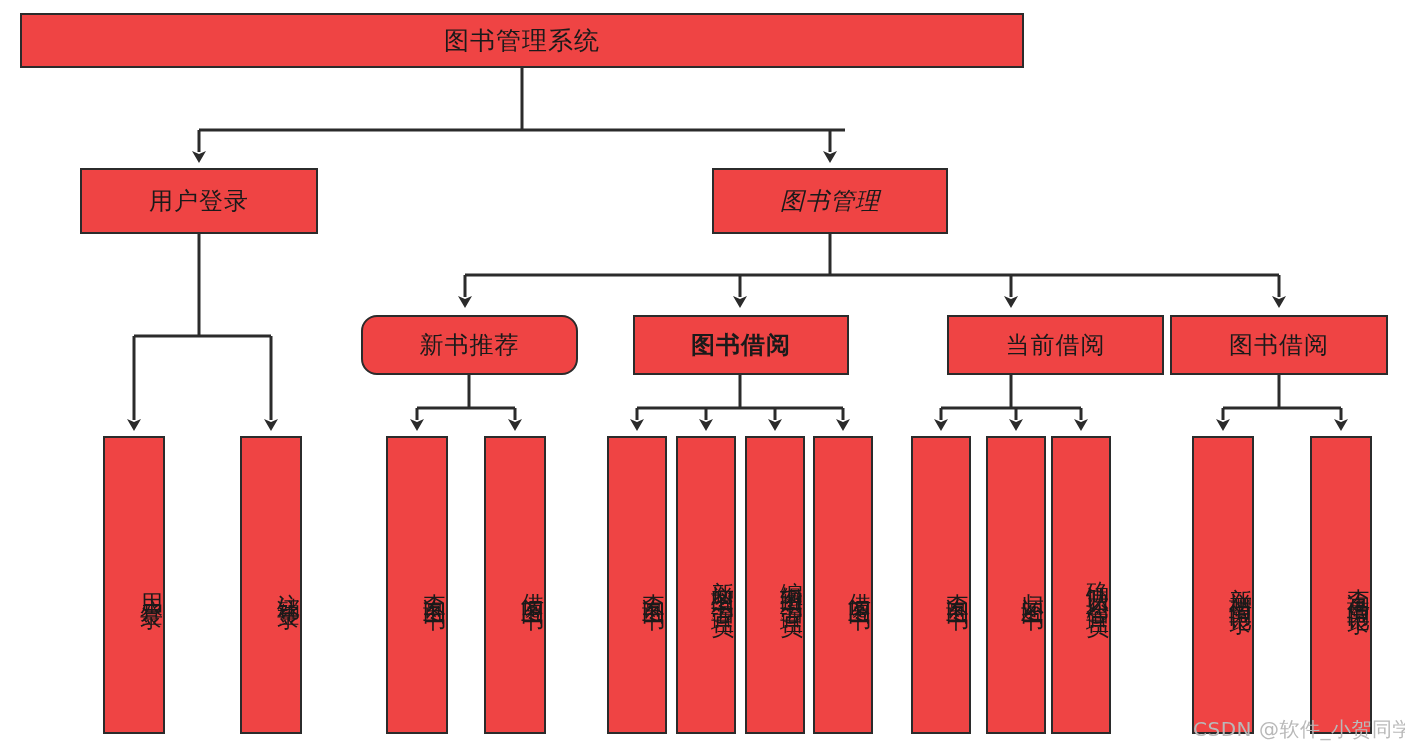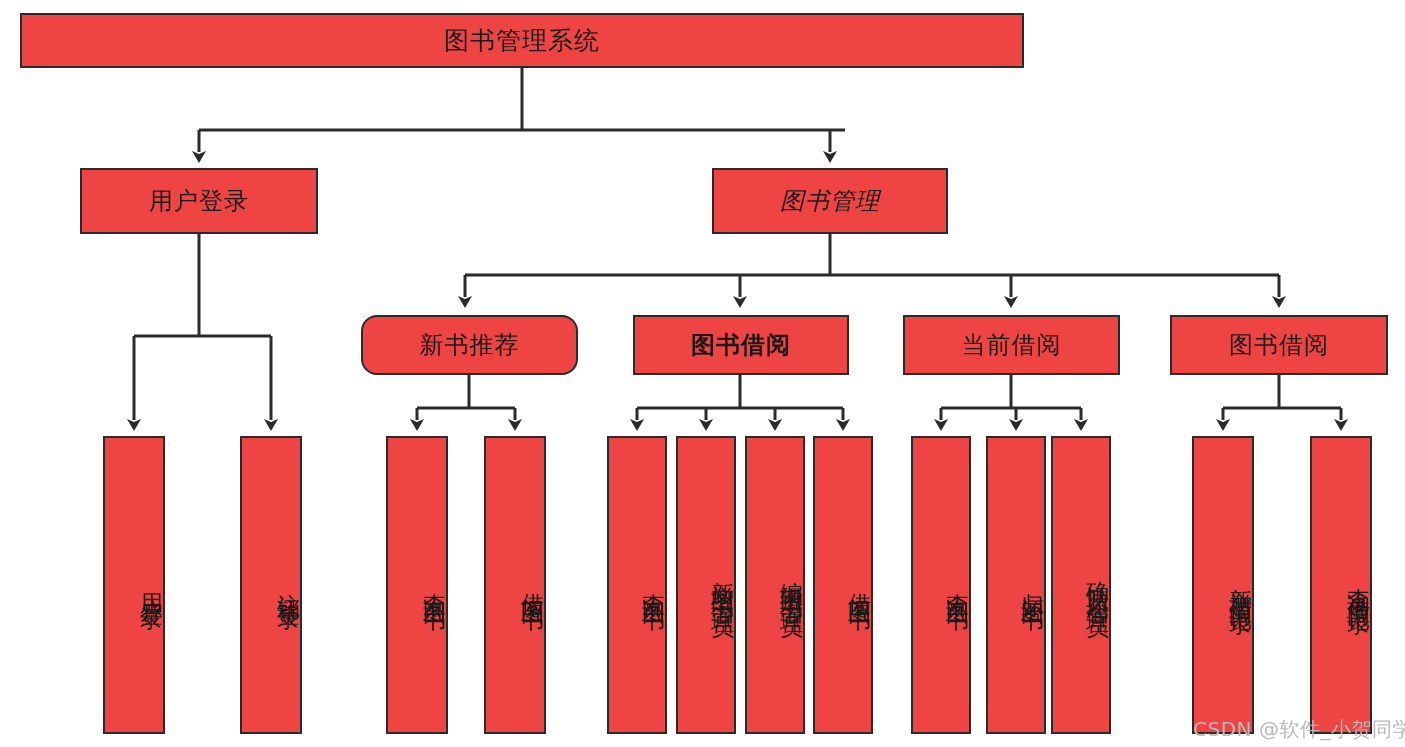--- a/index.html
+++ b/index.html
@@ -132,21 +132,21 @@
   <div class="node horiz" id="n-l2-1" style="left: 712px; top: 168px; width: 236px; height: 66px; font-style: italic;">
     <span class="lbl">图书管理</span>
   </div>
 
   <div class="node horiz" id="n-l3-0" style="left: 361px; top: 315px; width: 217px; height: 60px; border-radius: 16px;">
     <span class="lbl">新书推荐</span>
   </div>
   <div class="node horiz" id="n-l3-1" style="left: 633px; top: 315px; width: 216px; height: 60px; font-weight: bold;">
     <span class="lbl">图书借阅</span>
   </div>
-  <div class="node horiz" id="n-l3-2" style="left: 903px; top: 315px; width: 217px; height: 60px;">
+  <div class="node horiz" id="n-l3-2" style="left: 947px; top: 315px; width: 217px; height: 60px;">
     <span class="lbl">当前借阅</span>
   </div>
   <div class="node horiz" id="n-l3-3" style="left: 1170px; top: 315px; width: 218px; height: 60px;">
     <span class="lbl">图书借阅</span>
   </div>
 
   <div class="node vert" id="n-lf-0" style="left: 103px; top: 436px; width: 62px; height: 298px;">
     <span class="lbl">用户登录</span>
   </div>
   <div class="node vert" id="n-lf-1" style="left: 240px; top: 436px; width: 62px; height: 298px;">

